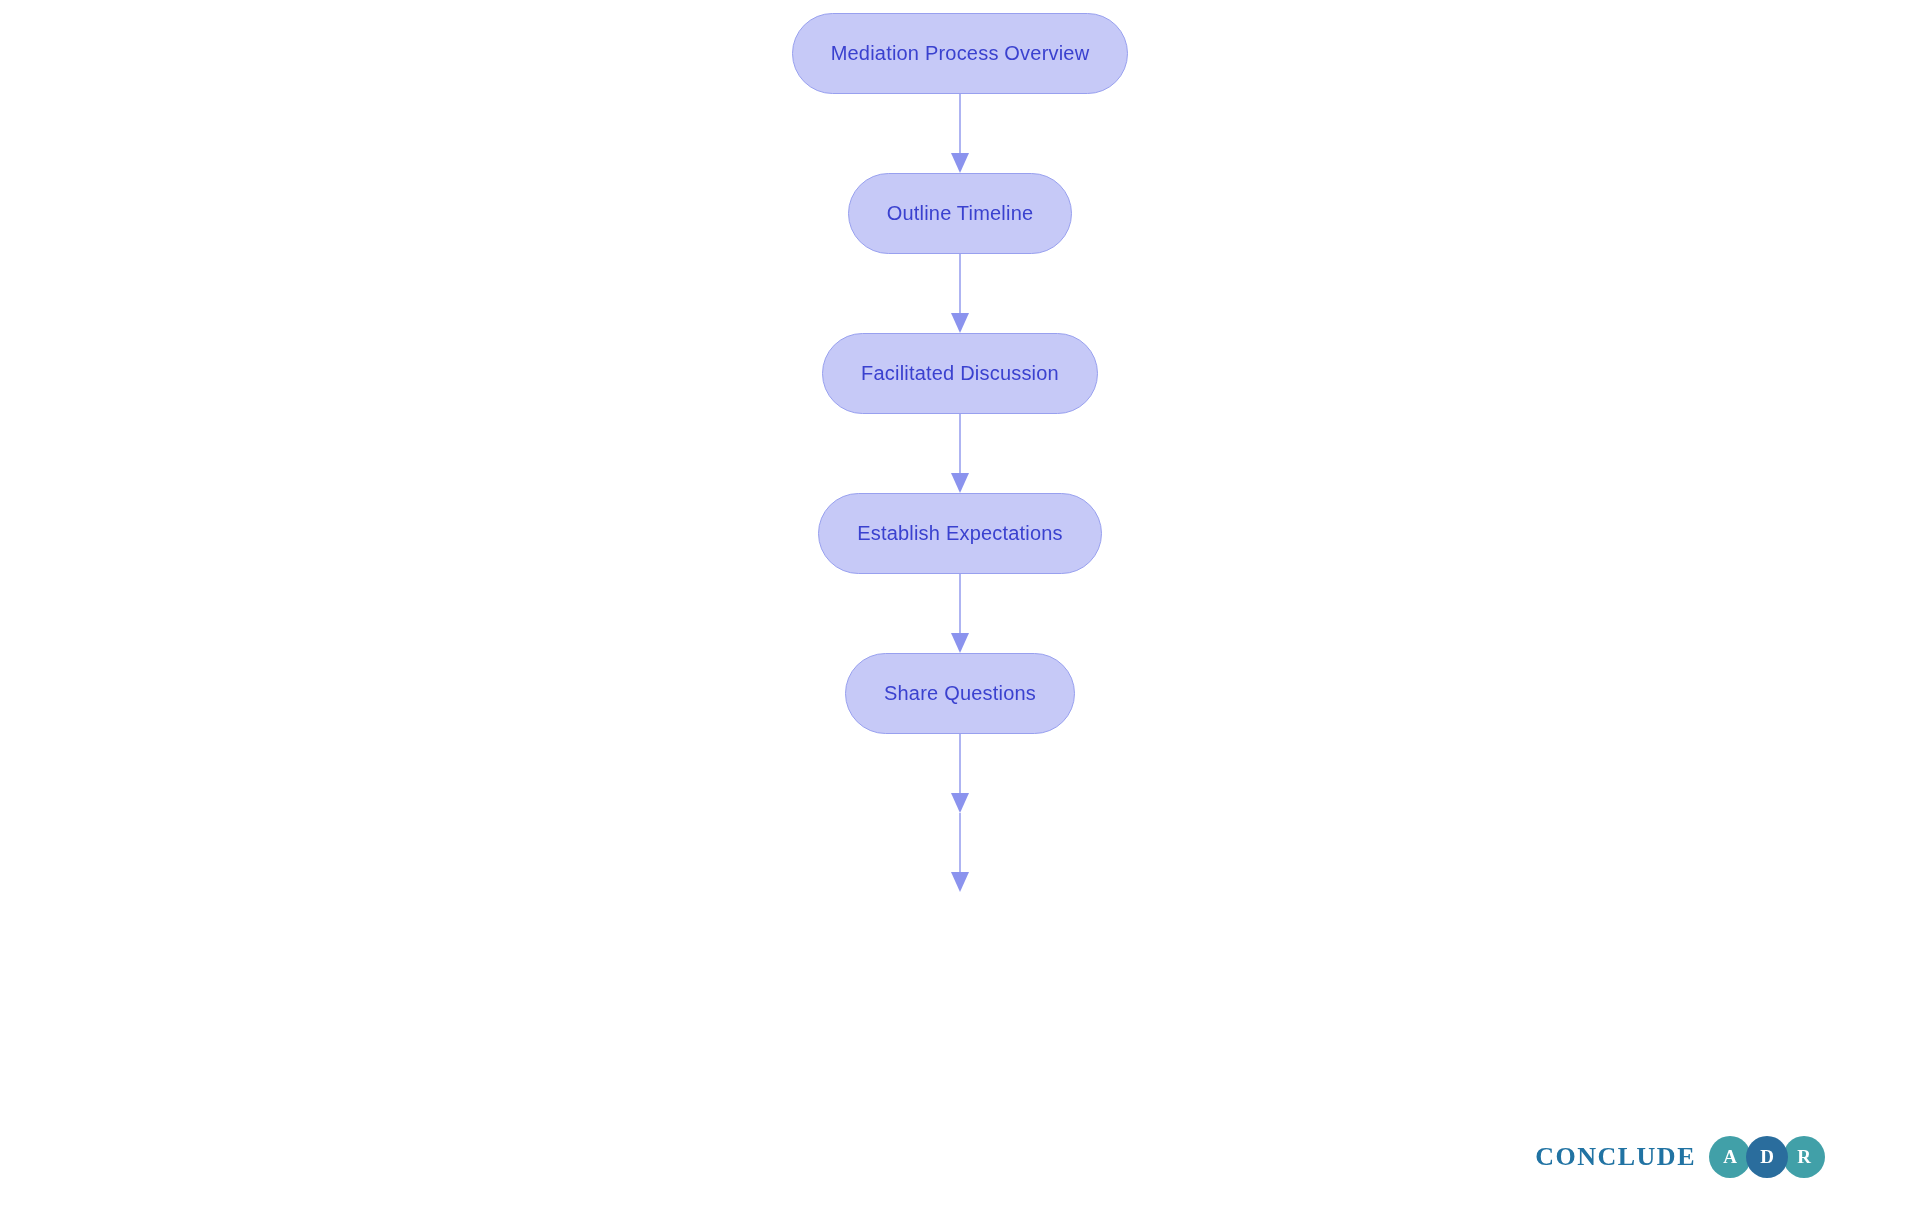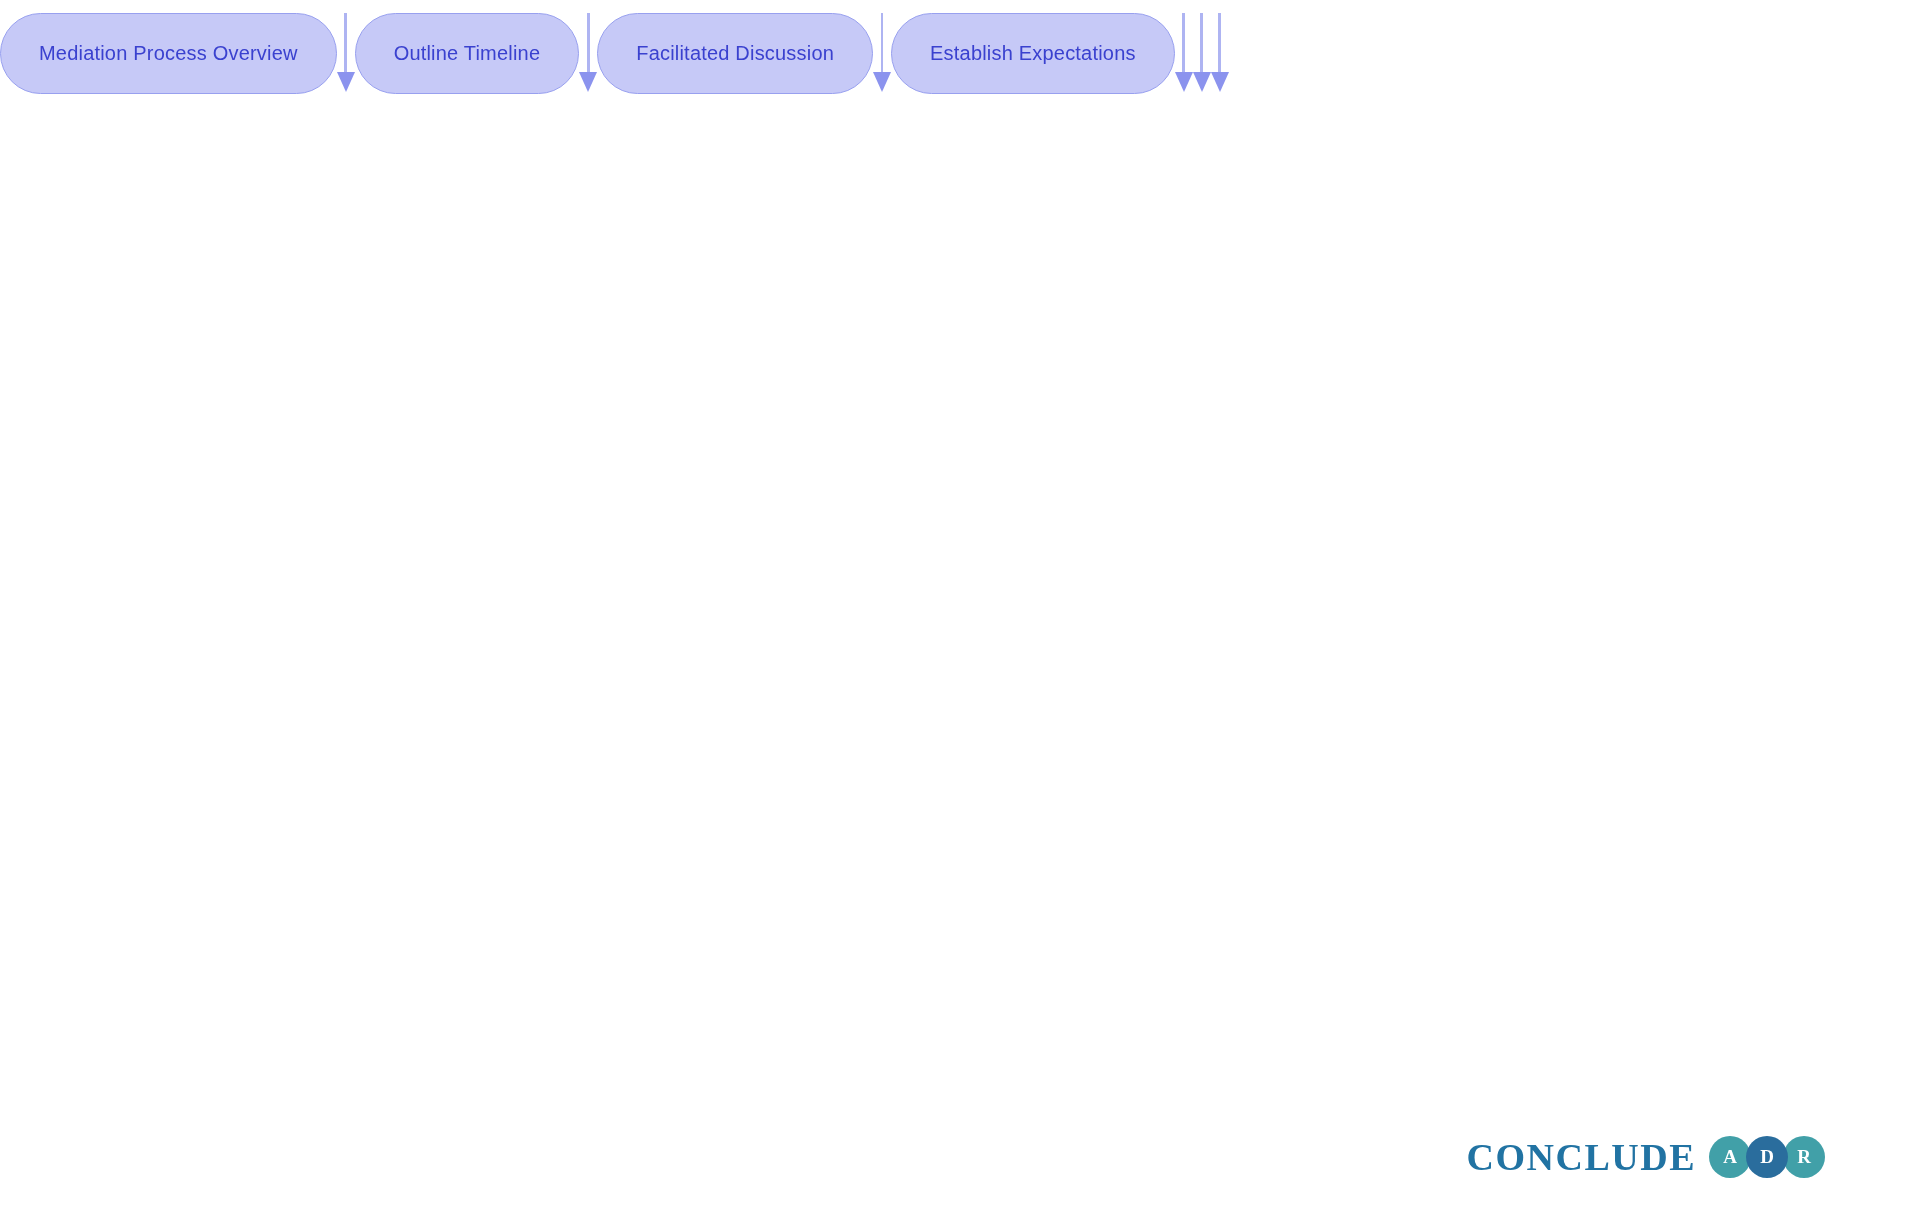--- a/index.html
+++ b/index.html
@@ -15,21 +15,22 @@
     font-family: "Liberation Sans", sans-serif;
   }
 
   
   .flow {
     position: absolute;
     top: 13px;
     left: 0;
     right: 0;
     display: flex;
-    flex-direction: row;
+    flex-direction: column;
+    align-items: center;
   }
   .pill {
     box-sizing: border-box;
     height: 81px;
     padding: 0 38px;
     display: flex;
     align-items: center;
     justify-content: center;
     background: var(--node-fill, #c6c9f7);
     border: 1.5px solid var(--node-border, #98a0ef);
@@ -63,21 +64,21 @@
     position: absolute;
     right: 95px;
     top: 1135px;
     height: 44px;
     display: flex;
     align-items: center;
   }
   .logo-wordmark {
     font-family: "Liberation Serif", serif;
     font-weight: bold;
-    font-size: 38px;
+    font-size: 26px;
     letter-spacing: 1.5px;
     color: var(--logo-wordmark, #2173a3);
     margin-right: 13px;
   }
   .logo-circles {
     display: flex;
     align-items: center;
   }
   .logo-circle {
     width: 42px;
@@ -124,20 +125,21 @@
     <div class="arrow-line"></div>
     <div class="arrow-head"></div>
   </div>
 
   <div class="pill">Establish Expectations</div>
   <div class="arrow">
     <div class="arrow-line"></div>
     <div class="arrow-head"></div>
   </div>
 
+  <div class="pill">Share Questions</div>
   <div class="arrow">
     <div class="arrow-line"></div>
     <div class="arrow-head"></div>
   </div>
 
   <div class="arrow">
     <div class="arrow-line"></div>
     <div class="arrow-head"></div>
   </div>
 

